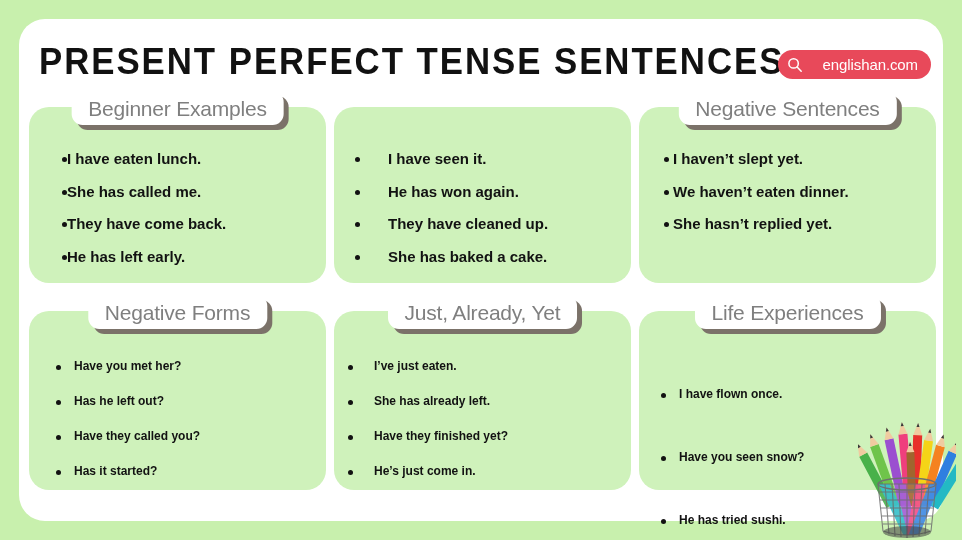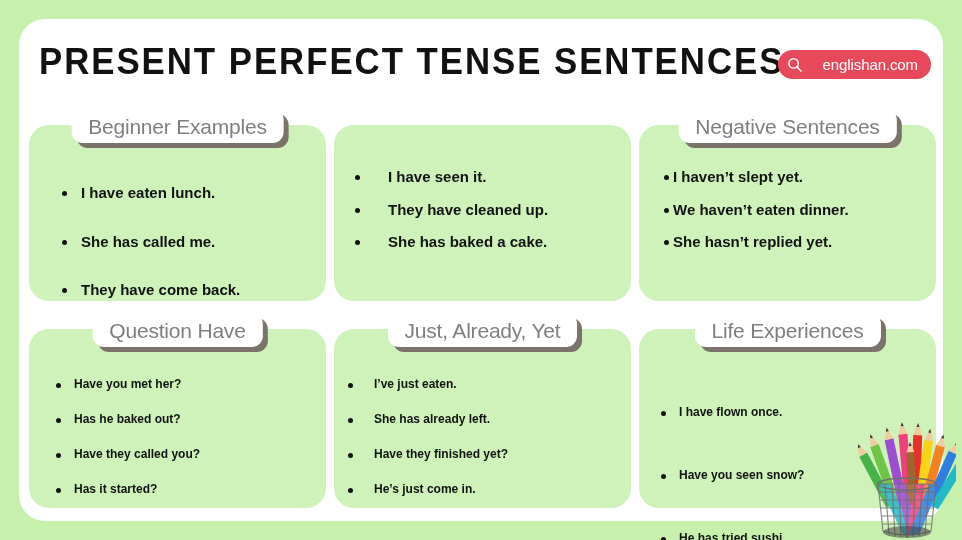--- a/index.html
+++ b/index.html
@@ -81,21 +81,21 @@
     font-size: 15px;
     letter-spacing: -0.1px;
     line-height: 1;
     white-space: nowrap;
   }
 
   
   .grid {
     position: absolute;
     left: 0;
-    top: 18px;
+    top: 0;
     width: 924px;
     height: 502px;
   }
 
   .card {
     position: absolute;
     background: #cff2bb;
     border-radius: 20px;
     box-sizing: border-box;
   }
@@ -149,21 +149,21 @@
   .card.r1 .bullets li {
     font-size: 15px;
     line-height: 32.5px;
     padding-left: 46px;
   }
   .card.r2 .bullets li {
     font-size: 12px;
     line-height: 35px;
     padding-left: 46px;
   }
-  .card.c1.r1 .bullets li { padding-left: 52px; margin-top: 16px; }
+  .card.c1.r1 .bullets li { padding-left: 38px; }
   .card.c2.r1 .bullets li { padding-left: 54px; }
   .card.c3.r1 .bullets li { padding-left: 34px; }
   .card.c1.r2 .bullets li { padding-left: 45px; }
   .card.c2.r2 .bullets li { padding-left: 40px; }
   .card.c3.r2 .bullets li { padding-left: 40px; margin-top: 28px; }
 
   .bullets li::before {
     content: "";
     position: absolute;
     left: 0;
@@ -223,43 +223,44 @@
           <li>I have eaten lunch.</li>
           <li>She has called me.</li>
           <li>They have come back.</li>
           <li>He has left early.</li>
         </ul>
       </div>
 
       <div class="card r1 c2">
         <ul class="bullets">
           <li>I have seen it.</li>
+          <li>He has won again.</li>
           <li>They have cleaned up.</li>
           <li>She has baked a cake.</li>
         </ul>
       </div>
 
       <div class="card r1 c3">
         <div class="card-head">
           <span>Negative Sentences</span>
         </div>
         <ul class="bullets">
           <li>I haven’t slept yet.</li>
           <li>We haven’t eaten dinner.</li>
           <li>She hasn’t replied yet.</li>
         </ul>
       </div>
 
       <div class="card r2 c1">
         <div class="card-head">
-          <span>Question Have</span>
+          <span>Negative Forms</span>
         </div>
         <ul class="bullets">
           <li>Have you met her?</li>
-          <li>Has he baked out?</li>
+          <li>Has he left out?</li>
           <li>Have they called you?</li>
           <li>Has it started?</li>
         </ul>
       </div>
 
       <div class="card r2 c2">
         <div class="card-head">
           <span>Just, Already, Yet</span>
         </div>
         <ul class="bullets">

